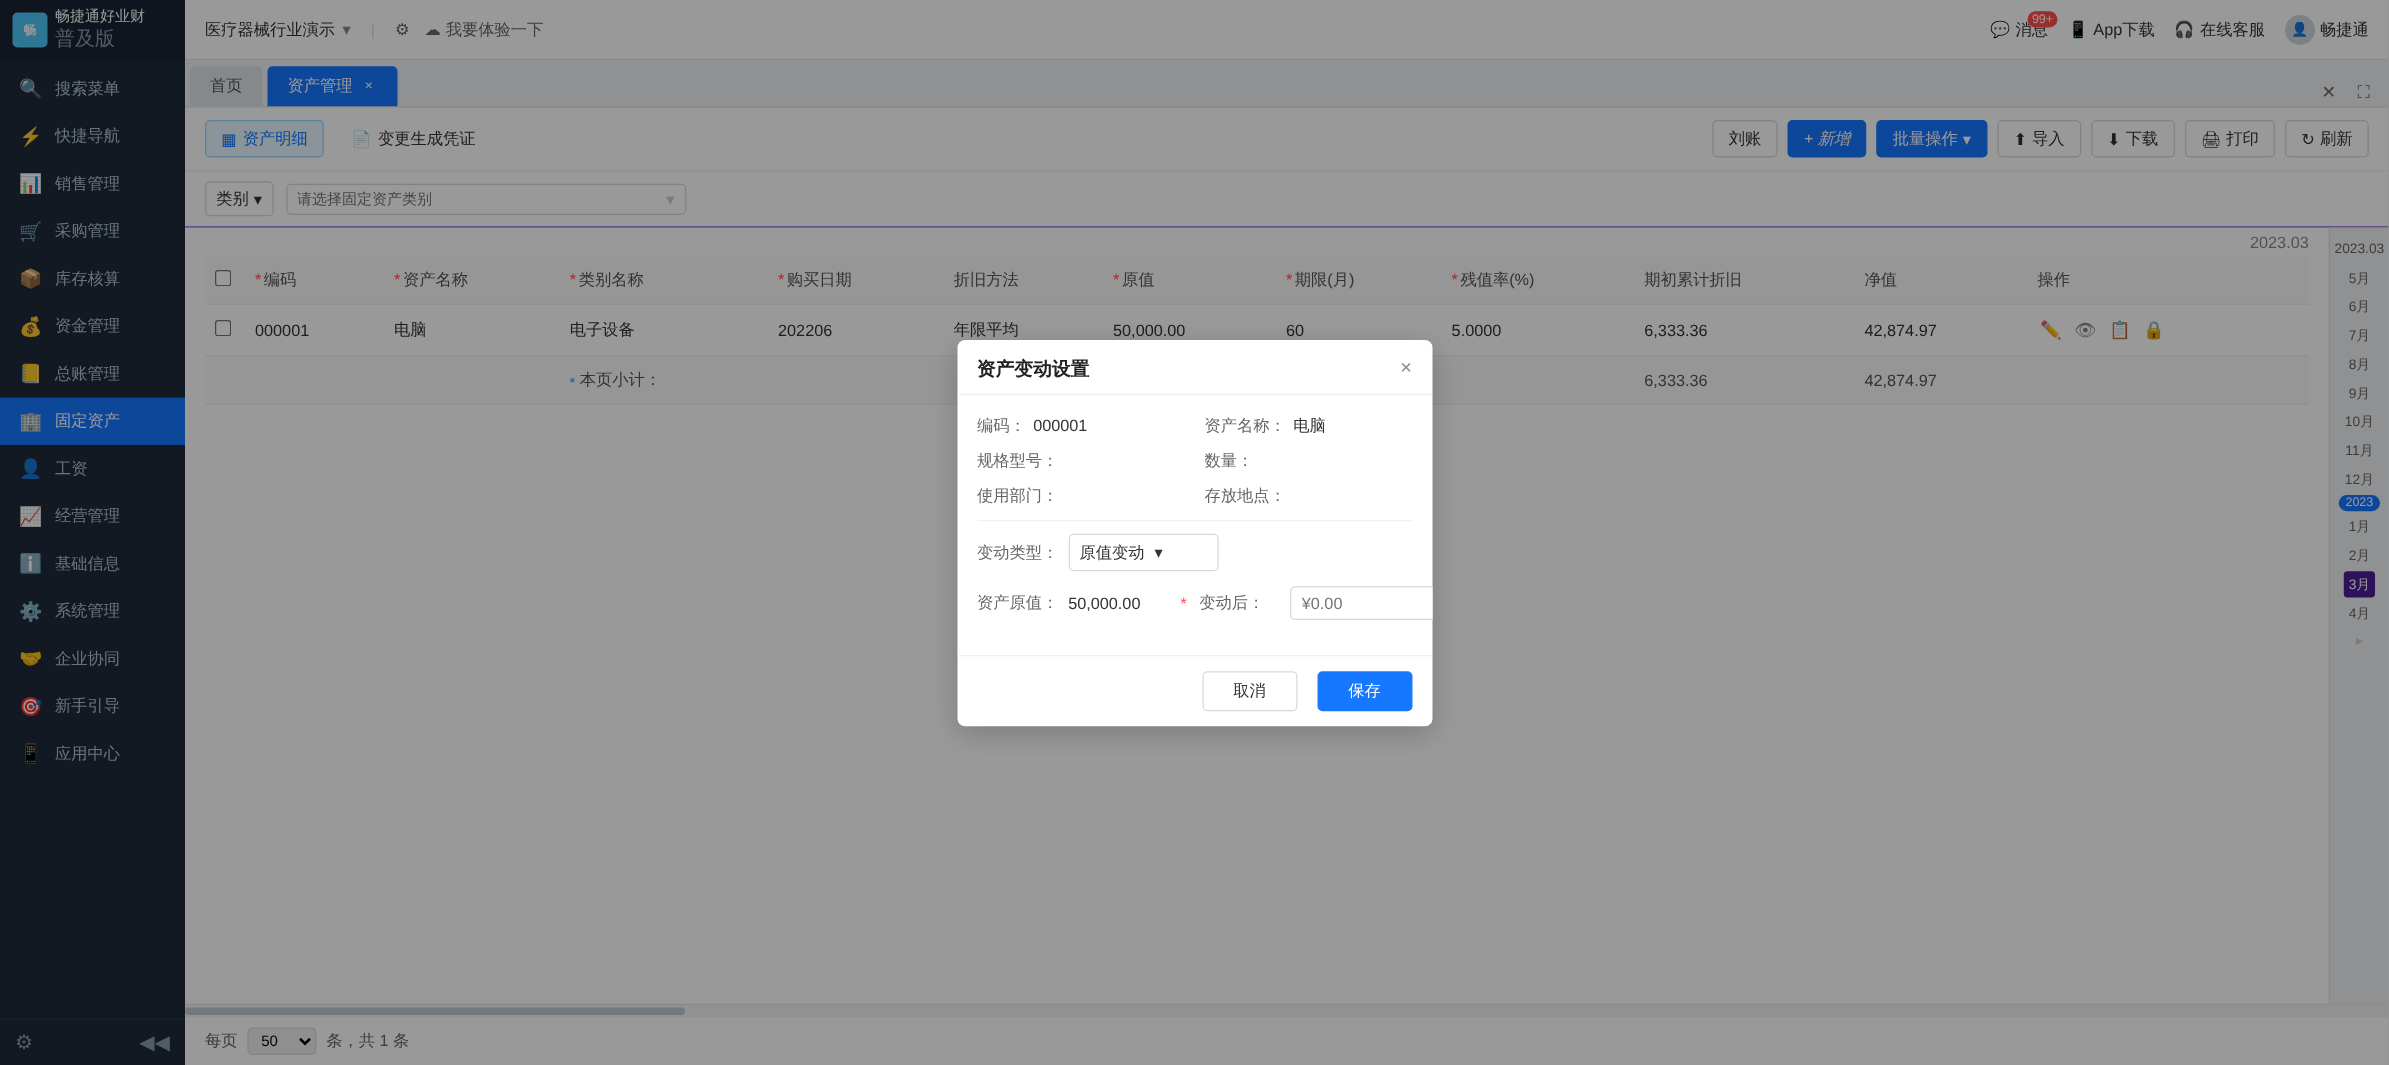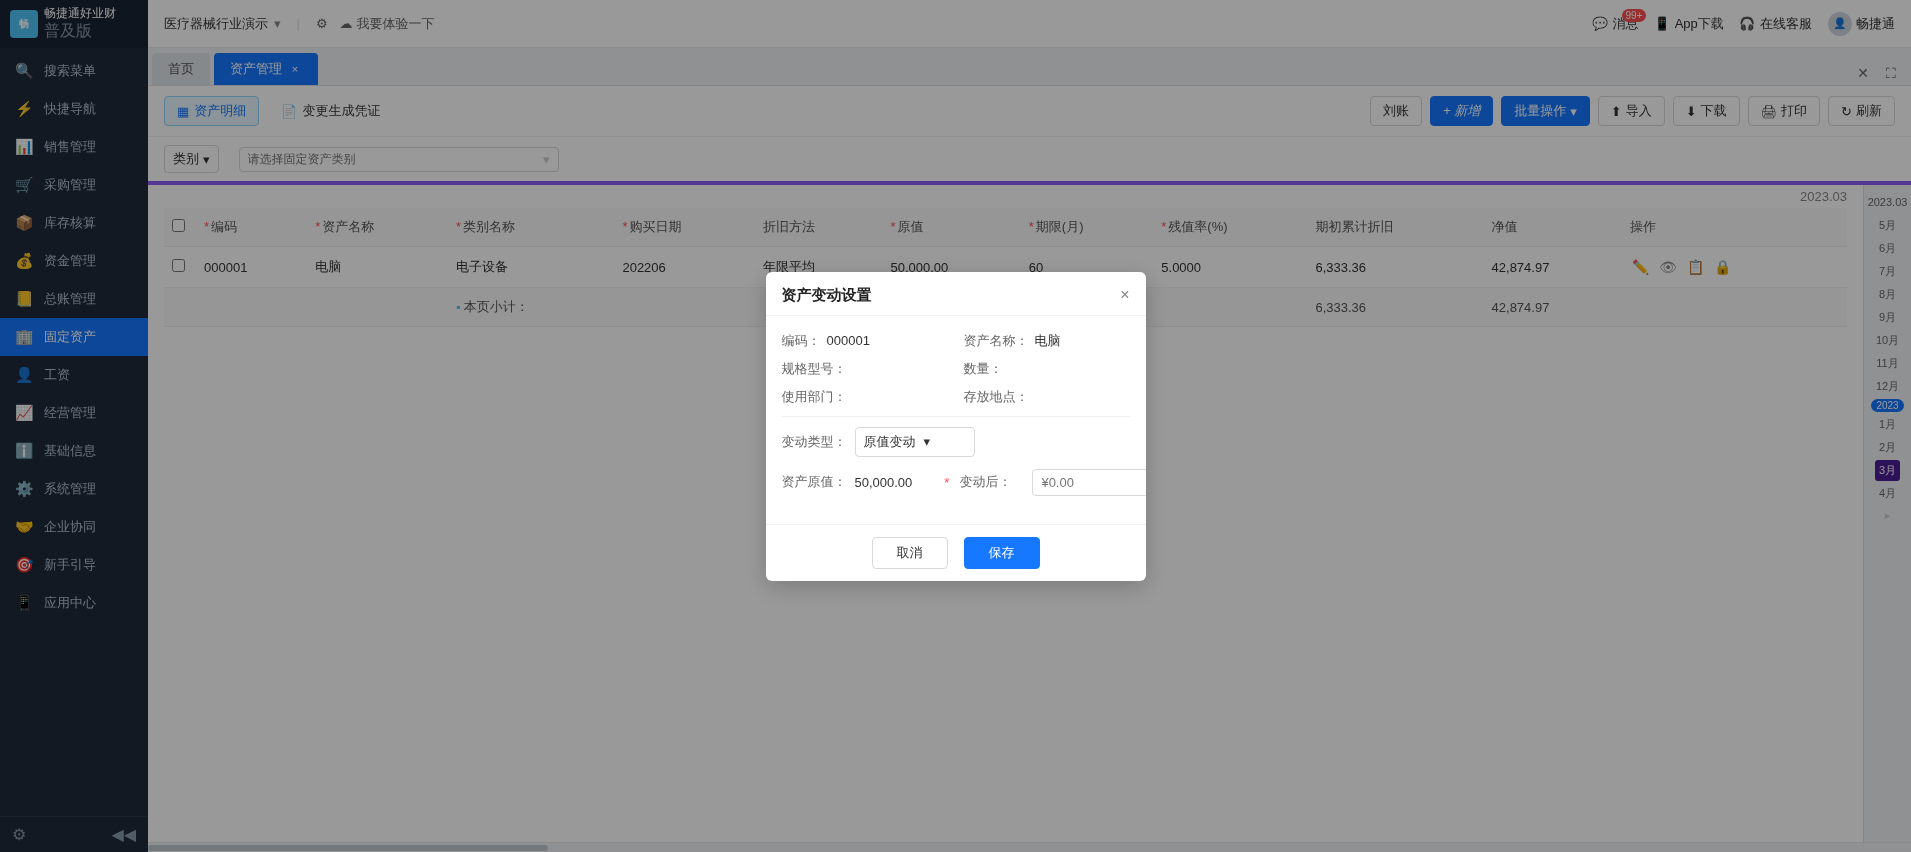--- a/index.html
+++ b/index.html
@@ -172,22 +172,22 @@
       padding: 5px 12px; border-radius: 4px; cursor: pointer;
       font-size: 13px; display: flex; align-items: center; gap: 4px;
       border: 1px solid #d9d9d9; background: #fff; color: #333;
     }
     .btn.primary { background: #1677ff; color: #fff; border-color: #1677ff; font-style: italic; }
     .btn.batch { background: #1677ff; color: #fff; border-color: #1677ff; }
 
     
     .filter-row {
       padding: 8px 16px;
-      display: flex; align-items: center; gap: 20px;
-      border-bottom: 4px solid #8b5cf6;
+      display: flex; align-items: center; gap: 10px;
+      border-bottom: 1px solid #8b5cf6;
     }
     .filter-select {
       display: flex; align-items: center; gap: 4px;
       border: 1px solid #d9d9d9; border-radius: 4px;
       padding: 4px 8px; background: #fff; cursor: pointer;
       font-size: 12px; color: #333;
     }
     .filter-input-wrap {
       display: flex; align-items: flex-start;
       border: 1px solid #d9d9d9; border-radius: 4px;
@@ -328,21 +328,21 @@
     }
     .dialog-input {
       border: 1px solid #d9d9d9; border-radius: 4px;
       padding: 5px 8px; font-size: 13px; color: #333; flex: 1;
       outline: none;
     }
     .dialog-input.placeholder { color: #bbb; }
     .dialog-required { color: #ff4d4f; margin-right: 2px; }
     .dialog-footer {
       padding: 12px 16px;
-      display: flex; justify-content: center; gap: 16px;
+      display: flex; justify-content: flex-end; gap: 16px;
       border-top: 1px solid #f0f0f0;
     }
     .btn-cancel {
       padding: 6px 24px; border-radius: 4px; cursor: pointer;
       border: 1px solid #d9d9d9; background: #fff; color: #333; font-size: 13px;
     }
     .btn-save {
       padding: 6px 24px; border-radius: 4px; cursor: pointer;
       border: 1px solid #1677ff; background: #1677ff; color: #fff; font-size: 13px;
     }
@@ -611,20 +611,29 @@
           <div class="date-item active">3月</div>
           <div class="date-item">4月</div>
           <div class="date-item" style="color:#ccc;">▸</div>
         </div>
       </div>
 
       <div class="h-scrollbar">
         <div class="h-scrollbar-thumb"></div>
       </div>
 
+      <div class="table-footer">
+        <span>每页</span>
+        <select class="page-size-select">
+          <option>50</option>
+          <option>100</option>
+          <option>200</option>
+        </select>
+        <span>条，共 1 条</span>
+      </div>
     </div>
   </div>
 </div>
 
 <div class="overlay">
   <div class="dialog">
     <div class="dialog-header">
       <span class="dialog-title">资产变动设置</span>
       <span class="dialog-close">×</span>
     </div>

